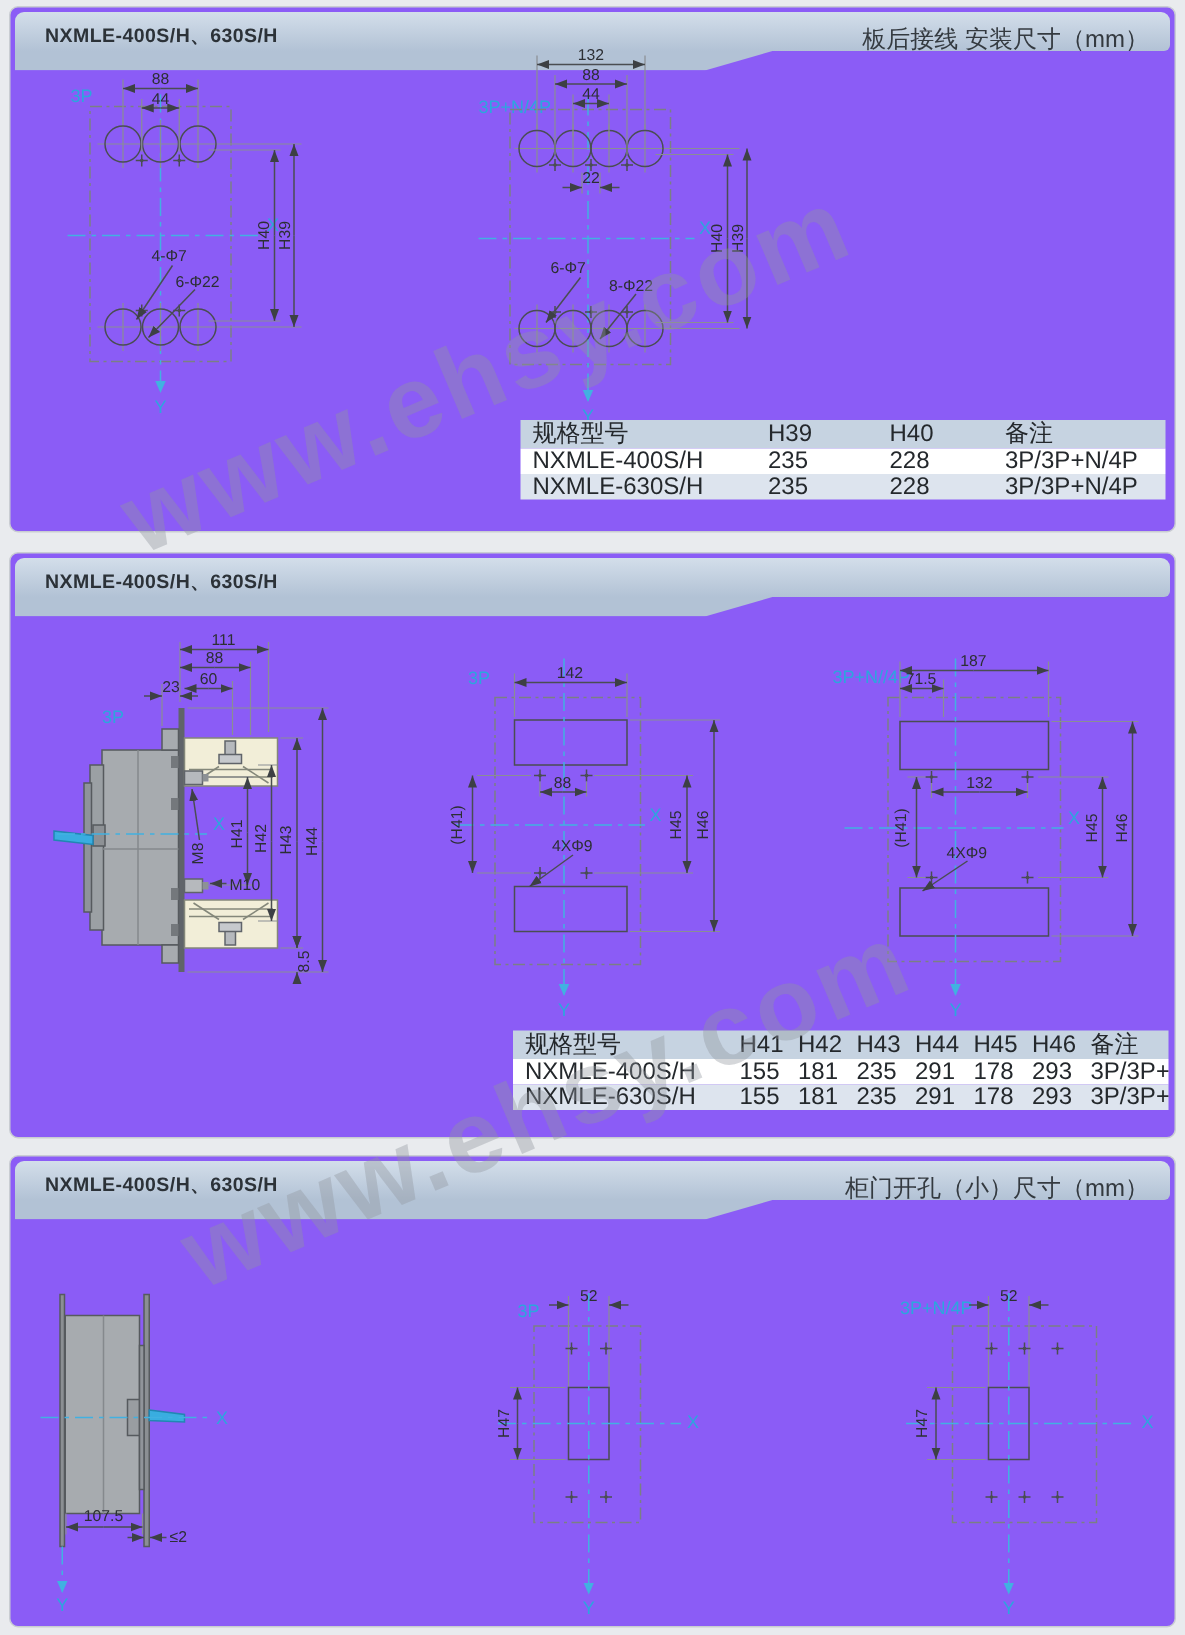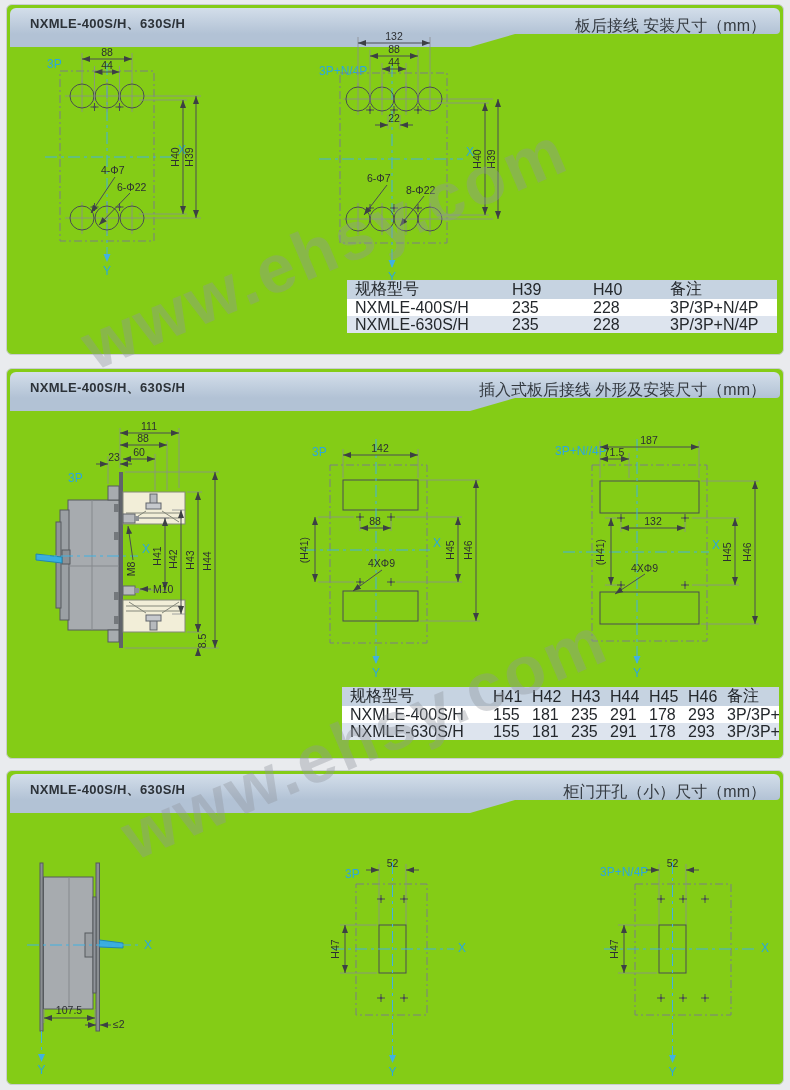--- a/index.html
+++ b/index.html
@@ -1,17 +1,17 @@
 <!DOCTYPE html>
 <html><head>
 <meta charset="utf-8">
 <style>
   html,body{margin:0;padding:0}
   body{width:790px;height:1090px;background:#e9ebee;font-family:"Liberation Sans",sans-serif;position:relative;overflow:hidden}
-  .box{position:absolute;left:6px;right:6px;background:#84cc16;border:1px solid #c9cdd2;border-radius:6px}
+  .box{position:absolute;left:6px;right:6px;background:#8b5cf6;border:1px solid #c9cdd2;border-radius:6px}
   .hdr{position:absolute;left:3px;right:3px;top:3px;height:26px;background:linear-gradient(180deg,#d3deea,#b2c2d5);border-radius:6px 6px 4px 0}
   .hdr::after{content:"";position:absolute;left:0;top:26px;width:505px;height:13px;background:#b2c2d5;
     clip-path:polygon(0 0,100% 0,calc(100% - 45px) 100%,0 100%)}
   .hdr-title{position:absolute;left:20px;top:7px;font-size:13px;font-weight:bold;color:#2c3238;letter-spacing:.3px}
   .hdr-sub{position:absolute;right:14px;top:8px;font-size:16px;color:#343a40}
   .dwg{position:absolute}
   .tbl{position:absolute;font-size:16px;color:#24282c}
   .row{display:flex}
   .row>div{padding-left:8px;box-sizing:border-box;display:flex;align-items:center;overflow:hidden;white-space:nowrap}
   .hd{background:#c6d3e1;height:19px}
@@ -253,21 +253,20 @@
       <div class="c1">235</div>
       <div class="c2">228</div>
       <div class="c3">3P/3P+N/4P</div>
     </div>
   </div>
 </section>
 
 <section class="box" style="top:368px;height:389px">
   <div class="hdr">
     <span class="hdr-title">NXMLE-400S/H、630S/H</span>
-    <span class="hdr-sub">插入式板后接线 外形及安装尺寸（mm）</span>
   </div>
 
   <svg class="dwg" style="left:15px;top:47px" width="235" height="252" viewBox="0 0 235 252">
     <defs>
       <marker id="a3" markerWidth="9" markerHeight="8" refX="8" refY="4" markerUnits="userSpaceOnUse" orient="auto">
         <path d="M0,1 L8,4 L0,7 Z" fill="#3d4044"></path>
         </marker>
     </defs>
     <text class="c" x="46" y="66">3P</text>
     <rect x="97" y="56" width="4" height="176" fill="#60646a"></rect>

